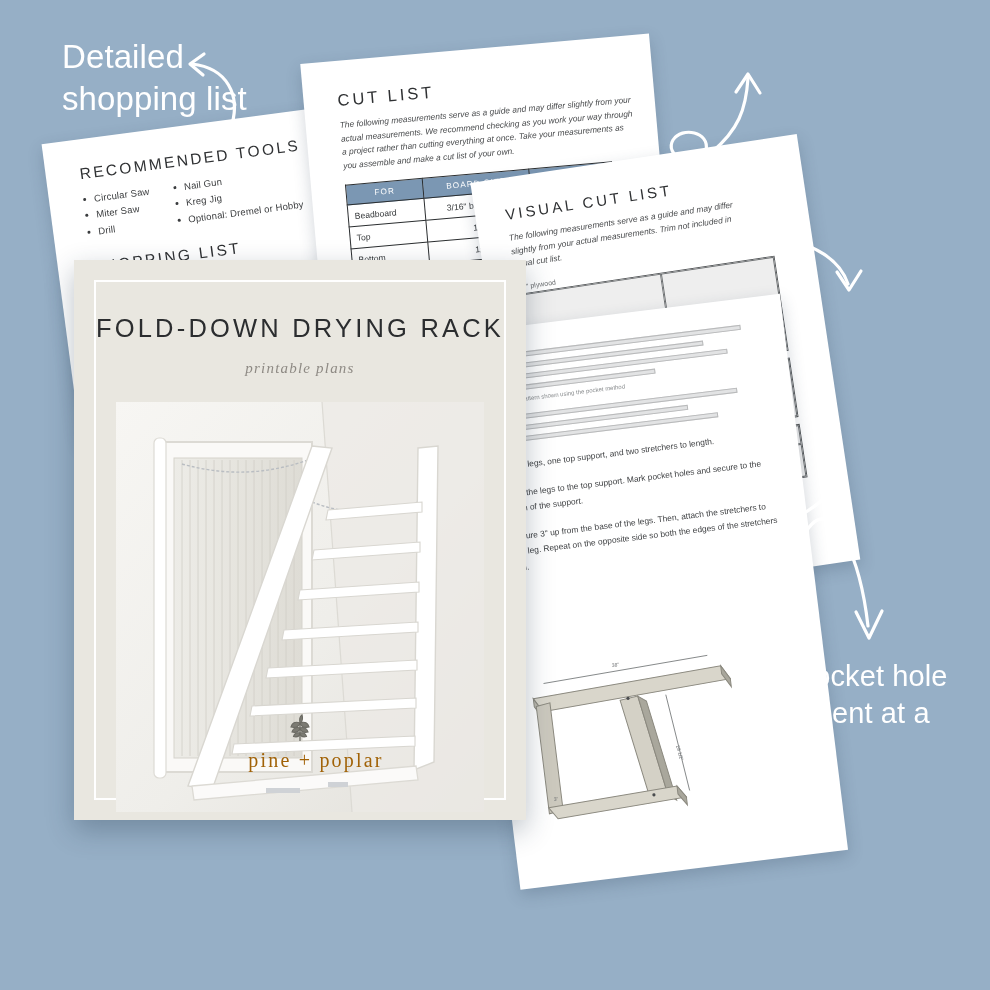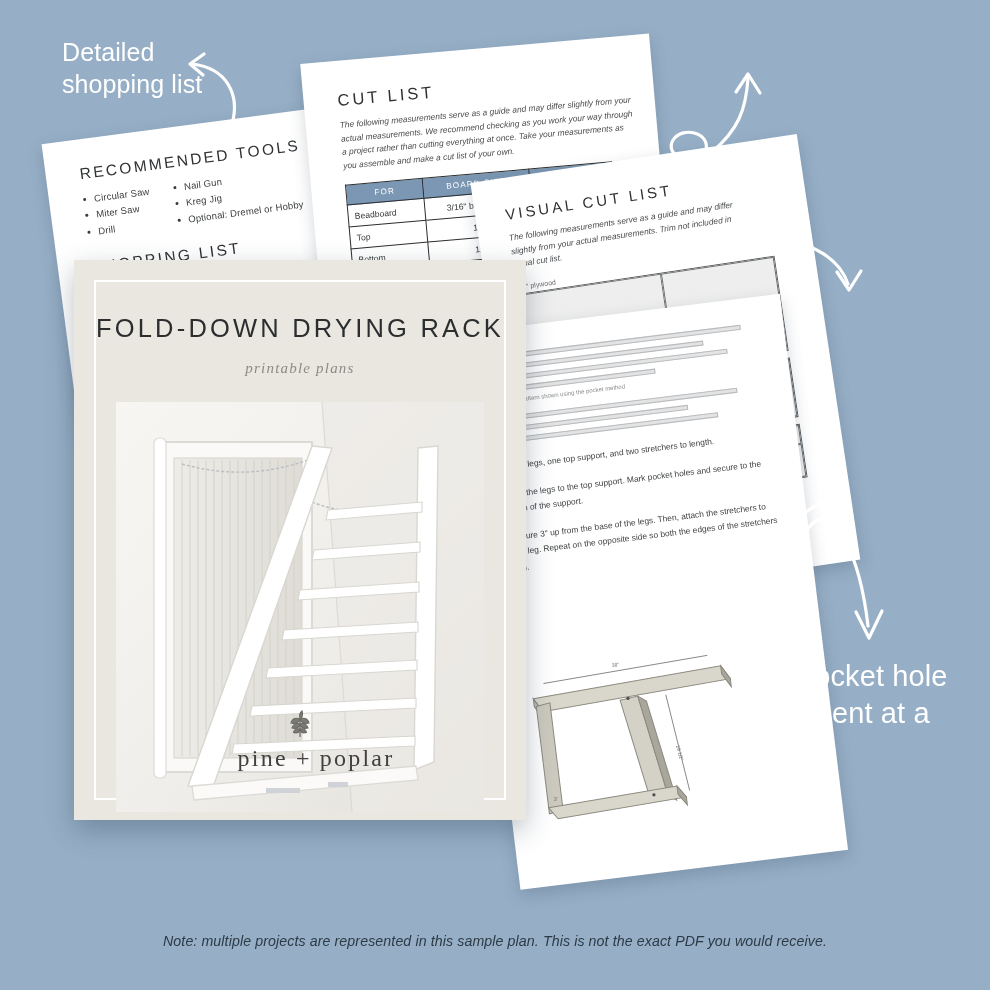--- a/index.html
+++ b/index.html
@@ -14,21 +14,21 @@
   
   .annot {
     position: absolute;
     color: #ffffff;
     font-family: "Liberation Sans", sans-serif;
     font-weight: 300;
     line-height: 1.28;
     letter-spacing: 0.1px;
     white-space: pre-line;
   }
-  #annot-shopping { left: 62px;  top: 36px;  font-size: 25px; }
+  #annot-shopping { left: 62px;  top: 36px;  font-size: 33px; }
   #annot-chart    { left: 604px; top: 38px;  font-size: 25px; }
   #annot-visual   { left: 768px; top: 288px; font-size: 25px; }
   #annot-pocket   { left: 738px; top: 658px; font-size: 29px; }
   #annot-3d       { left: 757px; top: 808px; font-size: 25px; }
   .annot .strong { font-weight: 400; }
   .annot .light  { color: #e6edf3; font-weight: 300; }
 
   
   .sheet {
     position: absolute;
@@ -136,22 +136,22 @@
   }
   .cover-photo {
     position: absolute; left: 42px; top: 142px; width: 368px; height: 410px;
     background: linear-gradient(135deg,#f4f2ef 0%,#eceae6 48%,#e2dfda 100%);
     overflow: hidden;
   }
   .cover-logo {
     position: absolute; left: 0; right: 0; bottom: 48px; text-align: center;
   }
   .cover-logo .wordmark {
-    font-family: "Liberation Serif", serif; font-size: 24px; letter-spacing: 2.2px;
-    color: #404040;
+    font-family: "Liberation Serif", serif; font-size: 20px; letter-spacing: 2.2px;
+    color: #a16207;
     margin-left: 32px;
   }
   .cover-logo .sprig { display: block; margin: 0 auto 4px auto; }
 
   
   #footer-note {
     position: absolute; left: 0; right: 0; top: 933px; text-align: center;
     font-size: 14.2px; font-style: italic; color: #2c3a46;
     font-family: "Liberation Sans", sans-serif; letter-spacing: .1px;
   }
@@ -414,15 +414,14 @@
 
   <div class="annot" id="annot-shopping">Detailed
 shopping list</div>
 
 
 
   <div class="annot" id="annot-pocket">See pocket hole
 placement at a glance</div>
 
 
-  <div id="footer-note">Note: multiple projects are represented in this sample plan. This is not the exact PDF you would receive.</div>
 
 </div>
 
 </body></html>

